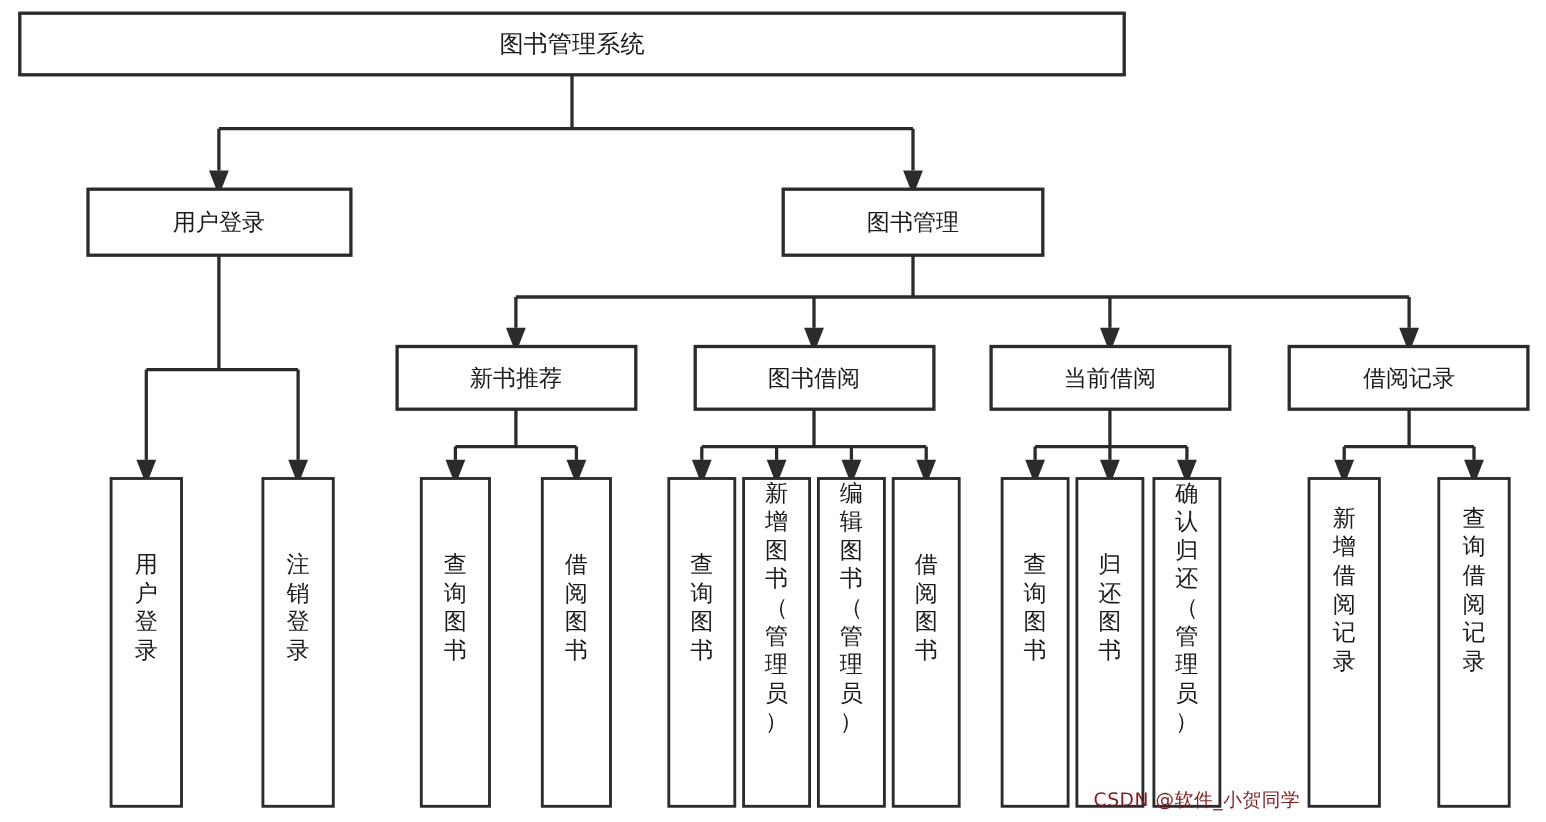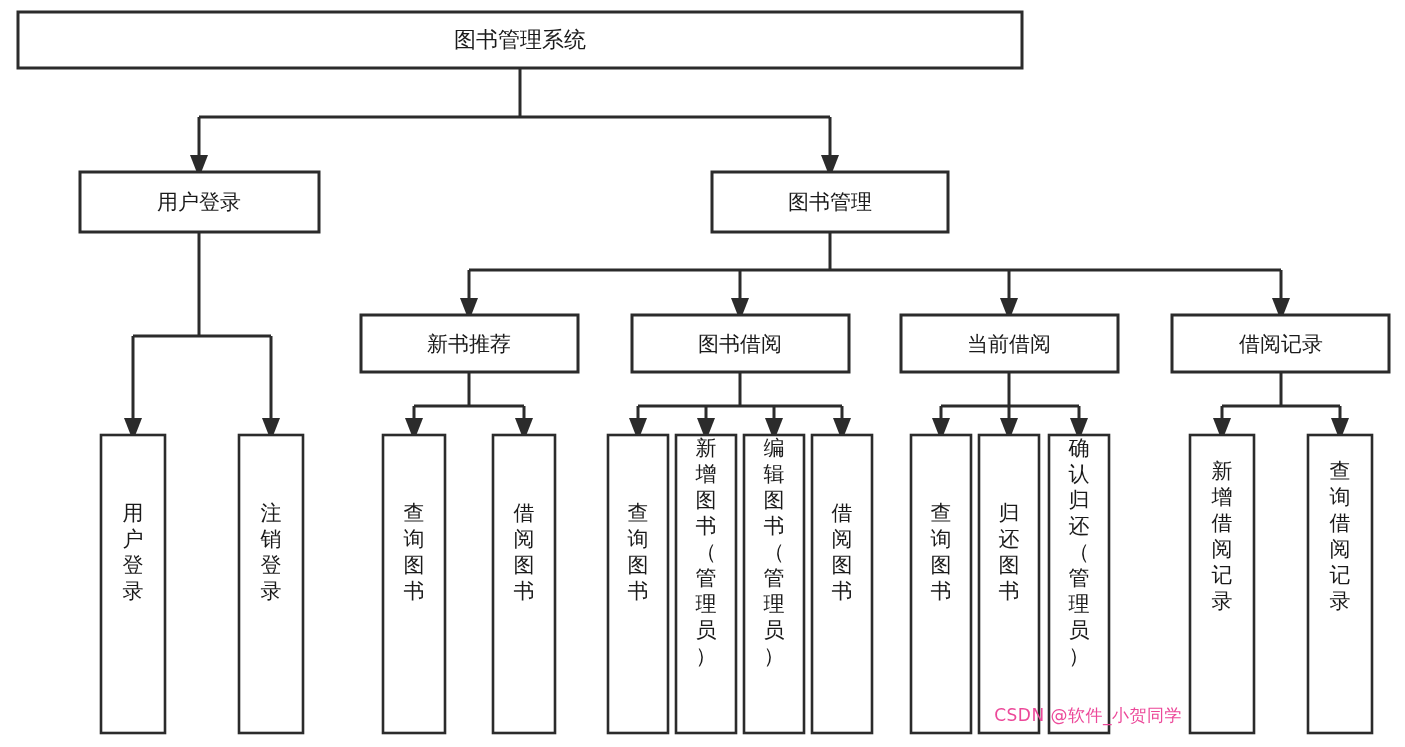--- a/index.html
+++ b/index.html
@@ -61,22 +61,22 @@
   text.vert-label {
     fill: #1a1a1a;
     font-family: "DejaVu Sans", "Liberation Sans", sans-serif;
     font-size: 21px;
     text-anchor: middle;
     white-space: pre;
   }
   .watermark {
     position: absolute;
     right: 8px;
-    bottom: 20px;
-    color: #ec4899;
+    bottom: 8px;
+    color: #7f1d1d;
     font-size: 17px;
     font-family: "DejaVu Sans", "Liberation Sans", sans-serif;
     letter-spacing: 0.5px;
     user-select: none;
     pointer-events: none;
     white-space: nowrap;
   }
 </style>
 </head>
 <body>

